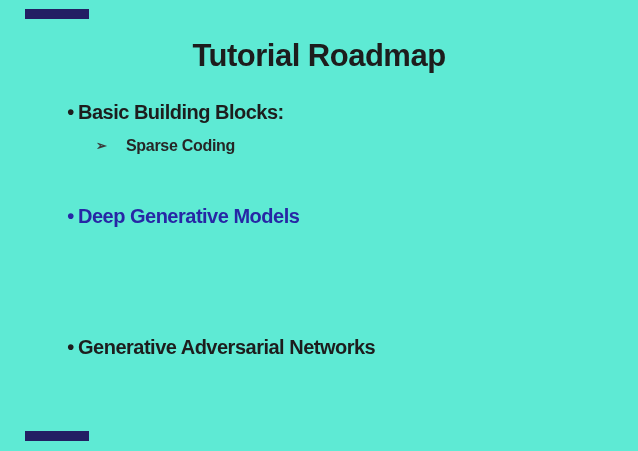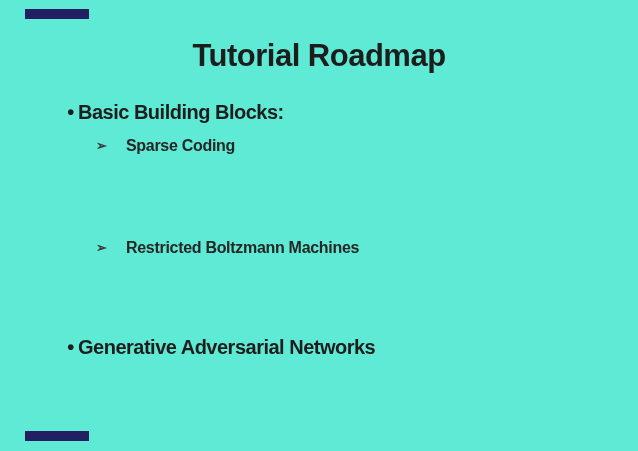--- a/index.html
+++ b/index.html
@@ -79,24 +79,24 @@
 
   <div class="l1" style="top:100px">
     <span class="dot">•</span><span>Basic Building Blocks:</span>
   </div>
 
   <div class="l2" style="top:136px">
     <span class="arrow">➢</span><span>Sparse Coding</span>
   </div>
 
 
+  <div class="l1 accent" style="top:204px">
+    <span class="dot">•</span><span>Deep Generative Models</span>
+  </div>
 
-  <div class="l2" style="top:238px">
-    <span class="arrow">➢</span><span>Restricted Boltzmann Machines</span>
-  </div>
 
 
 
   <div class="l1" style="top:335px">
     <span class="dot">•</span><span>Generative Adversarial Networks</span>
   </div>
 
   <div class="decor-bar bottom"></div>
 
 </div>

